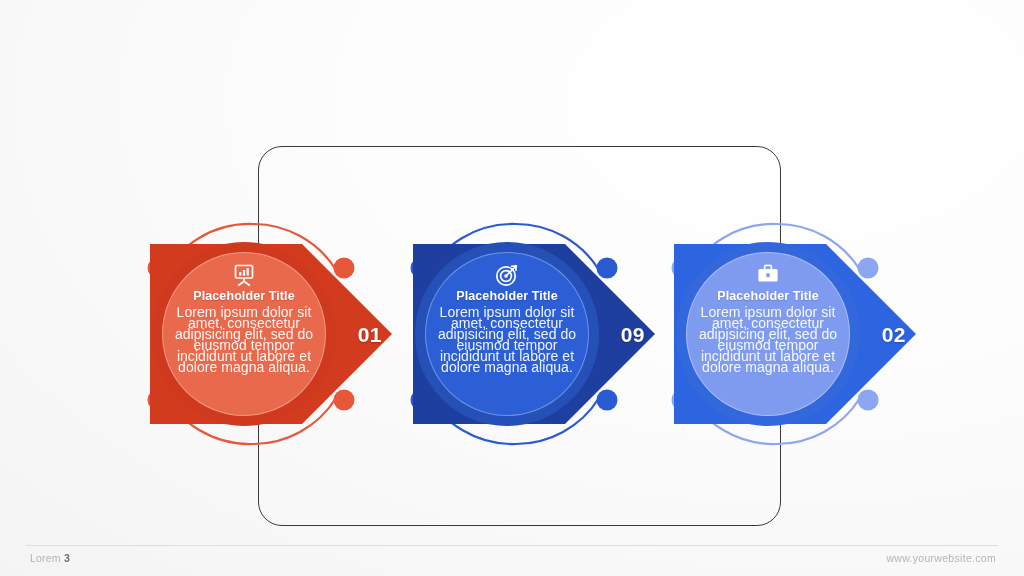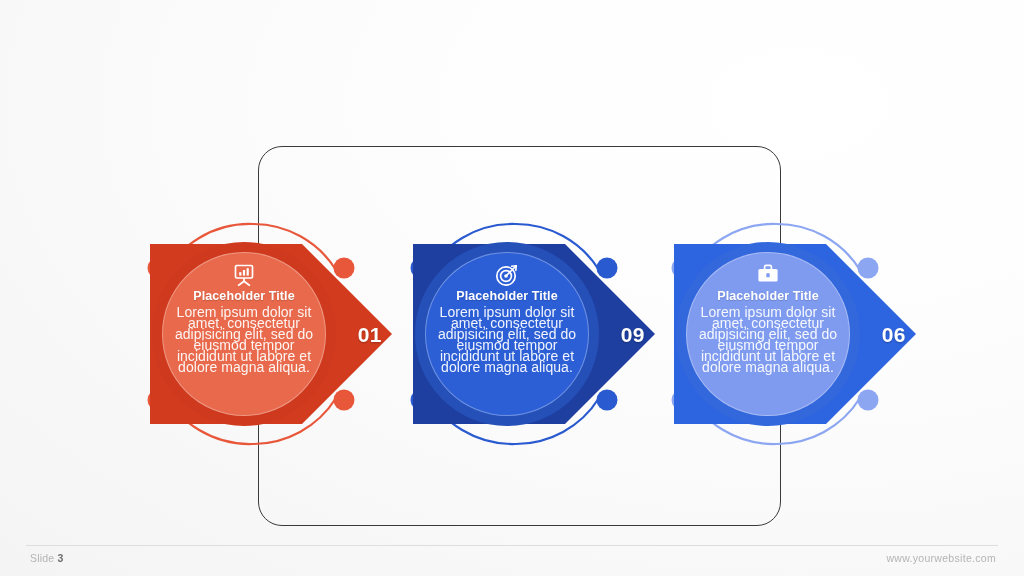--- a/index.html
+++ b/index.html
@@ -307,23 +307,23 @@
       <span class="step-icon">
         <svg width="26" height="26" viewBox="0 0 26 26">
           <path d="M 9.6 6.6 L 9.6 4.9 A 1.5 1.5 0 0 1 11.1 3.4 L 14.9 3.4 A 1.5 1.5 0 0 1 16.4 4.9 L 16.4 6.6" fill="none" stroke="#fff" stroke-width="1.7" stroke-linecap="round"></path>
           <rect x="3.4" y="7.0" width="19.2" height="12.6" rx="1.6" fill="#fff"></rect>
           <rect x="11.3" y="11.3" width="3.4" height="4.0" rx="0.7" fill="#7F9BF0"></rect>
         </svg>
       </span>
       <div class="step-title">Placeholder Title</div>
       <div class="step-body">Lorem ipsum dolor sit amet, consectetur adipisicing elit, sed do eiusmod tempor incididunt ut labore et dolore magna aliqua.</div>
     </div>
-    <div class="step-num">06</div>
+    <div class="step-num">02</div>
   </div>
 
   <div class="footer-rule"></div>
   <div class="footer-left">
-    <span>Slide</span>
+    <span>Lorem</span>
     <span class="page-no">3</span>
   </div>
   <div class="footer-right">www.yourwebsite.com</div>
 
 </div>
 
 </body></html>

